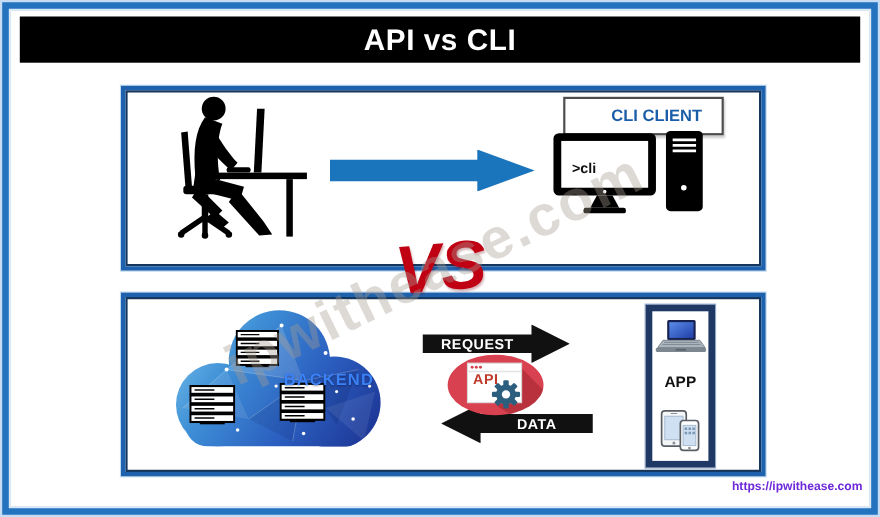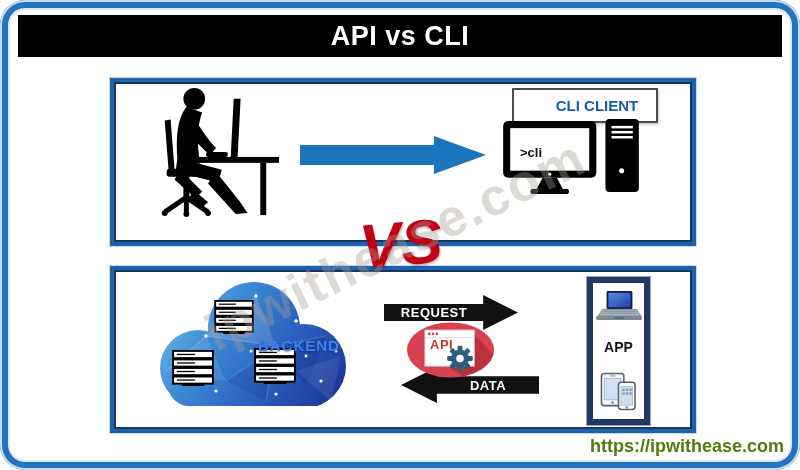--- a/index.html
+++ b/index.html
@@ -1,18 +1,18 @@
 <!DOCTYPE html>
 <html><head>
 <meta charset="utf-8">
 <style>
   html,body{margin:0;padding:0;width:800px;height:470px;overflow:hidden;background:#fff;
     font-family:"Liberation Sans", sans-serif;}
   .canvas{position:relative;width:800px;height:470px;background:#fff;
-    box-shadow: inset 0 0 0 2px #c5dcf2, inset 0 0 0 8px #2473be, inset 0 0 0 10px #d9e8f7; border-radius: 25px;}
+    box-shadow: inset 0 0 0 2px #c5dcf2, inset 0 0 0 8px #2473be, inset 0 0 0 10px #d9e8f7;}
   .title-bar{position:absolute;left:18px;top:15px;width:764px;height:42px;background:#000;
     color:#fff;display:flex;align-items:center;justify-content:center;
     font-size:27px;font-weight:bold;letter-spacing:.5px;z-index:2;}
   .panel{position:absolute;background:#fff;border:4px solid #1e62ae;
     box-shadow: inset 0 0 0 2px #16365c, 0 0 0 1px #bfd9f0;z-index:1;}
   .top-panel{left:110px;top:78px;width:578px;height:160px;}
   .bottom-panel{left:110px;top:266px;width:578px;height:159px;}
 
   .person{position:absolute;left:143px;top:86px;width:138px;height:132px;z-index:2;}
   .blue-arrow{position:absolute;left:300px;top:136px;width:186px;height:38px;background:#1b75bc;
@@ -42,22 +42,22 @@
     clip-path:polygon(100% 26%,26% 26%,26% 0,0 50%,26% 100%,26% 74%,100% 74%);padding-left:36px;box-sizing:border-box;text-align:right;}
 
   .api-badge{position:absolute;left:406px;top:321px;width:90px;height:58px;z-index:3;}
   .api-text{position:absolute;left:24px;top:16px;color:#c0392b;font-weight:bold;font-size:13px;letter-spacing:.5px;}
 
   .app-frame{position:absolute;left:587px;top:277px;width:63px;height:148px;background:#fff;
     border:6px solid #1f3864;box-shadow:0 0 0 1px #8fa8c8;z-index:2;box-sizing:border-box;
     display:flex;flex-direction:column;align-items:center;justify-content:space-between;padding:7px 2px;}
   .app-label{color:#111;font-weight:bold;font-size:14px;}
 
-  .footer-url{position:absolute;right:16px;top:436px;color:#4d7c0f;font-weight:bold;
-    font-size:18px;z-index:2;text-align:center;}
+  .footer-url{position:absolute;right:16px;top:436px;color:#6d28d9;font-weight:bold;
+    font-size:11px;z-index:2;text-align:center;}
   .watermark{position:absolute;left:185px;top:215px;width:420px;text-align:center;z-index:6;
     color:rgba(165,155,145,.38);font-size:52px;font-weight:bold;letter-spacing:2px;
     transform:rotate(-26deg);pointer-events:none;}
 </style>
 </head>
 <body>
 
 <div class="canvas">
 
   <div class="title-bar">

